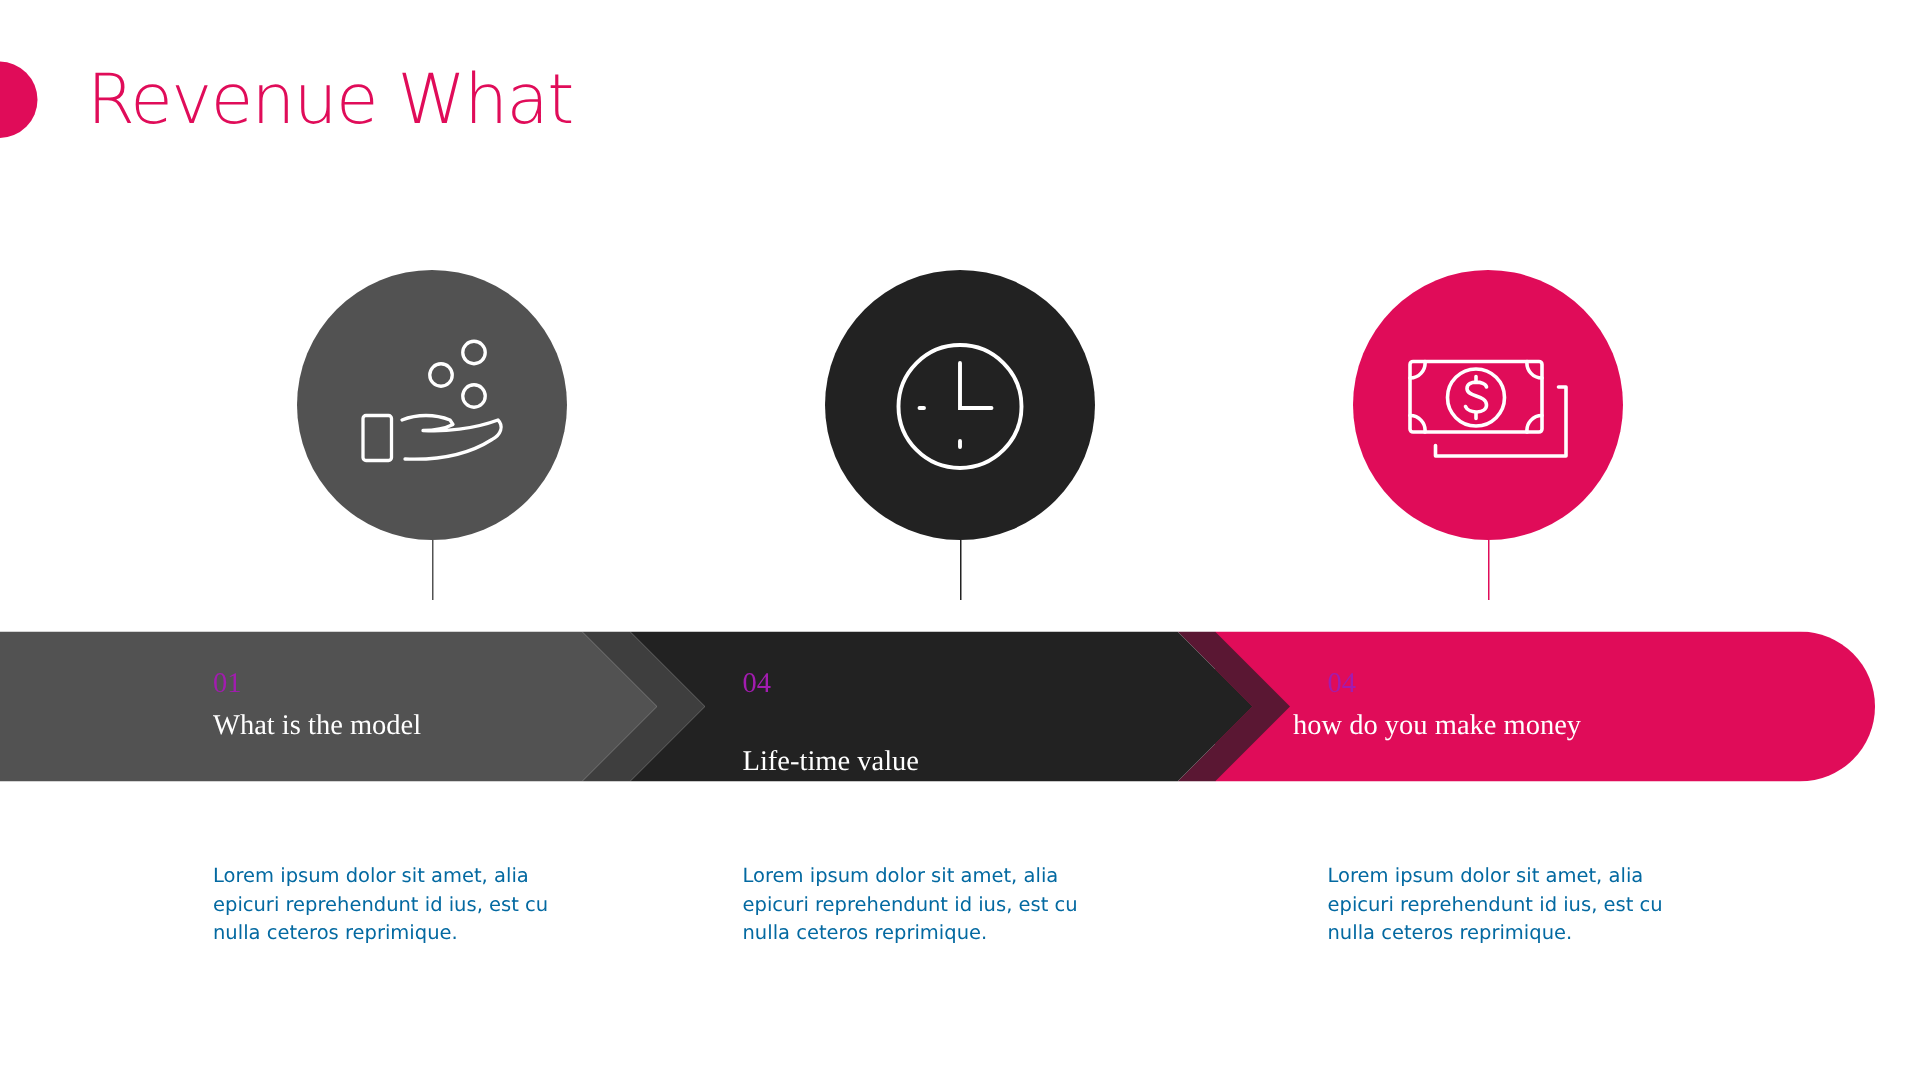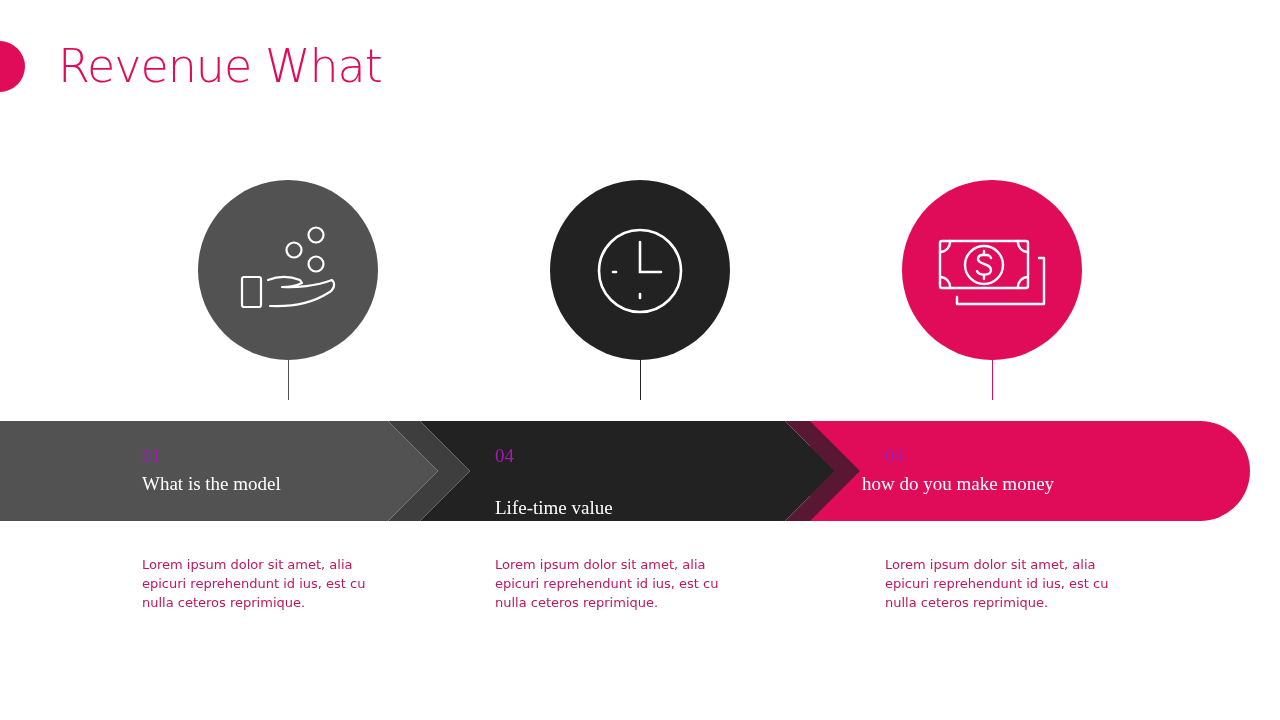--- a/index.html
+++ b/index.html
@@ -7,21 +7,21 @@
          font-family:"DejaVu Sans", "Liberation Sans", sans-serif; }
   .accent-dot { position:absolute; left:-26px; top:41px; width:51px; height:51px; border-radius:50%; background:#e00c59; }
   .title { position:absolute; left:58px; top:36px; font-family:"DejaVu Sans", sans-serif; font-weight:200;
            font-size:46px; letter-spacing:-1px; color:#e00c59; line-height:60px; -webkit-text-stroke:0; }
   .circle { position:absolute; top:180px; width:180px; height:180px; border-radius:50%; }
   .circle svg { position:absolute; left:0; top:0; }
   .stem { position:absolute; top:360px; width:1px; height:40px; }
   .band { position:absolute; top:421px; height:100px; }
   .step-num { position:absolute; top:445px; color:#a21caf; font-size:19px; font-family:Liberation Serif, serif; }
   .step-title { position:absolute; top:473px; color:#ffffff; font-size:19px; font-family:Liberation Serif, serif; }
-  .desc { position:absolute; top:555px; width:240px; color:#be185d; font-size:13px; line-height:19px;
+  .desc { position:absolute; top:575px; width:240px; color:#0369a1; font-size:13px; line-height:19px;
           font-family:"DejaVu Sans", sans-serif; }
 </style>
 </head>
 <body>
 
 <div class="accent-dot"></div>
 <div class="title">Revenue What</div>
 
 <div class="circle" style="left:198px;background:#525252;">
   <svg width="180" height="180" fill="none" stroke="#ffffff" stroke-width="2.2" stroke-linecap="round" stroke-linejoin="round">

